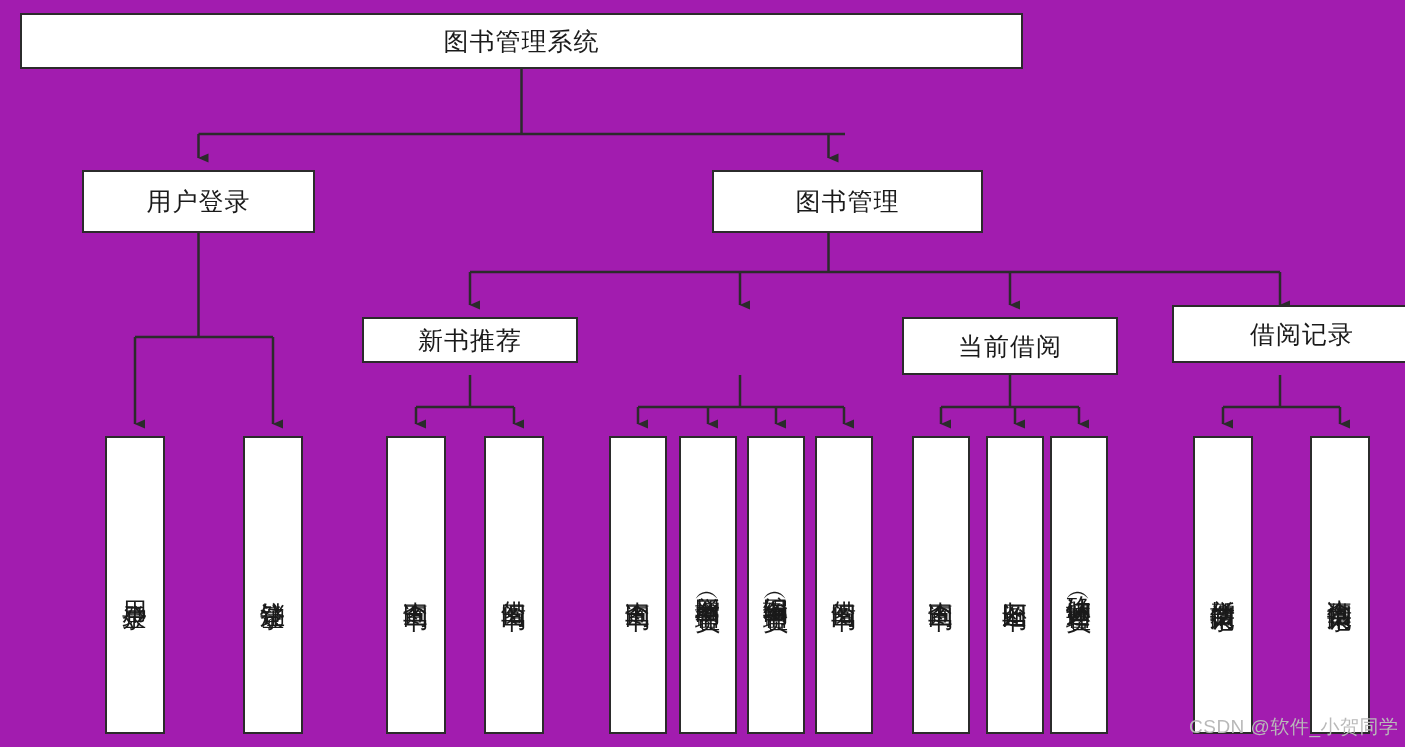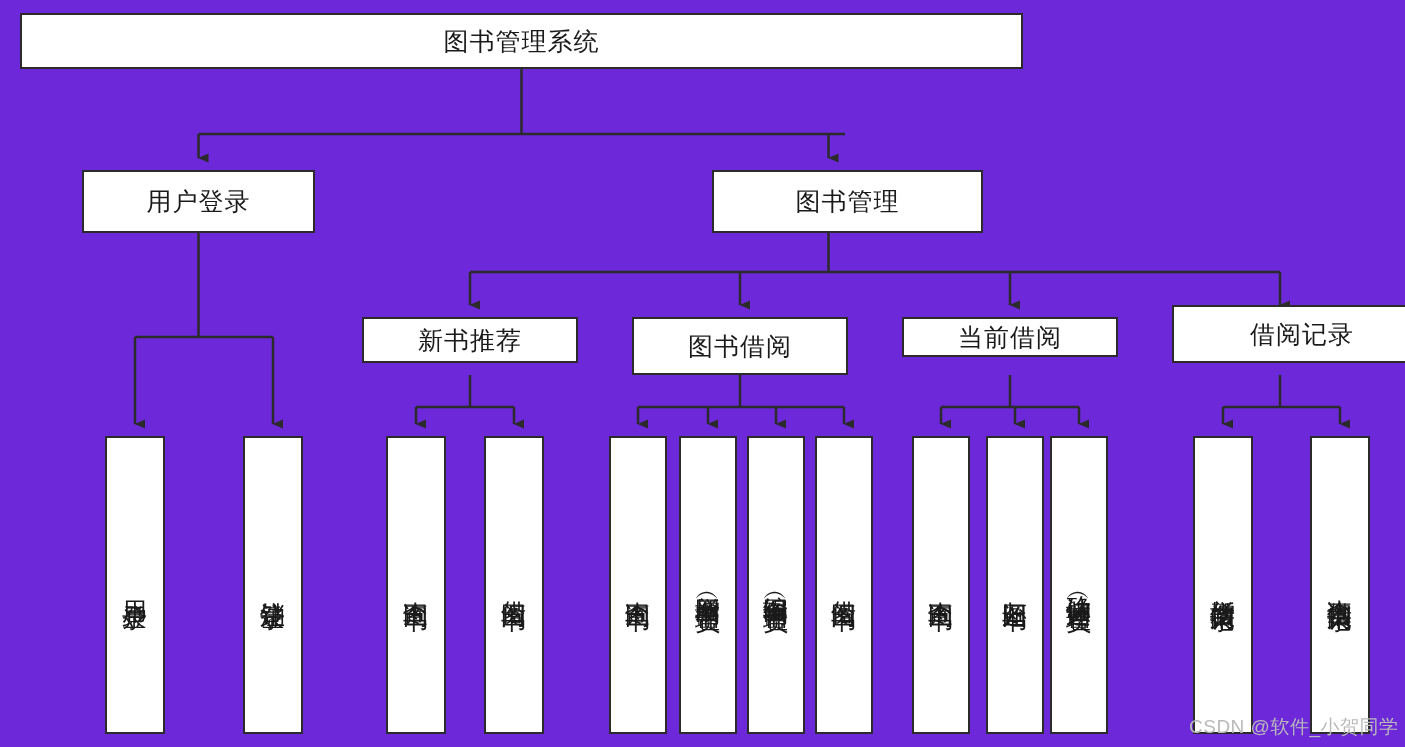--- a/index.html
+++ b/index.html
@@ -10,21 +10,21 @@
   body {
     width: 1405px;
     height: 747px;
     font-family: "Liberation Sans", sans-serif;
     overflow: hidden;
   }
   #diagram-root {
     position: relative;
     width: 1405px;
     height: 747px;
-    background: #6d28d9;
+    background: #a21caf;
   }
   svg.wires {
     position: absolute;
     left: 0;
     top: 0;
     width: 1405px;
     height: 747px;
   }
   .node {
     position: absolute;
@@ -131,24 +131,21 @@
   <div class="node node-h" style="left:82px; top:170px; width:233px; height:63px;">
     <span>用户登录</span>
   </div>
   <div class="node node-h" style="left:712px; top:170px; width:271px; height:63px;">
     <span>图书管理</span>
   </div>
 
   <div class="node node-h" style="left:362px; top:317px; width:216px; height:46px;">
     <span>新书推荐</span>
   </div>
-  <div class="node node-h" style="left:632px; top:317px; width:216px; height:58px;">
-    <span>图书借阅</span>
-  </div>
-  <div class="node node-h" style="left:902px; top:317px; width:216px; height:40px;">
+  <div class="node node-h" style="left:902px; top:317px; width:216px; height:58px;">
     <span>当前借阅</span>
   </div>
   <div class="node node-h" style="left:1172px; top:305px; width:260px; height:58px;">
     <span>借阅记录</span>
   </div>
 
   <div class="node node-v" style="left:105px; top:436px; width:60px; height:298px;">
     <span>用户登录</span>
   </div>
   <div class="node node-v" style="left:243px; top:436px; width:60px; height:298px;">

